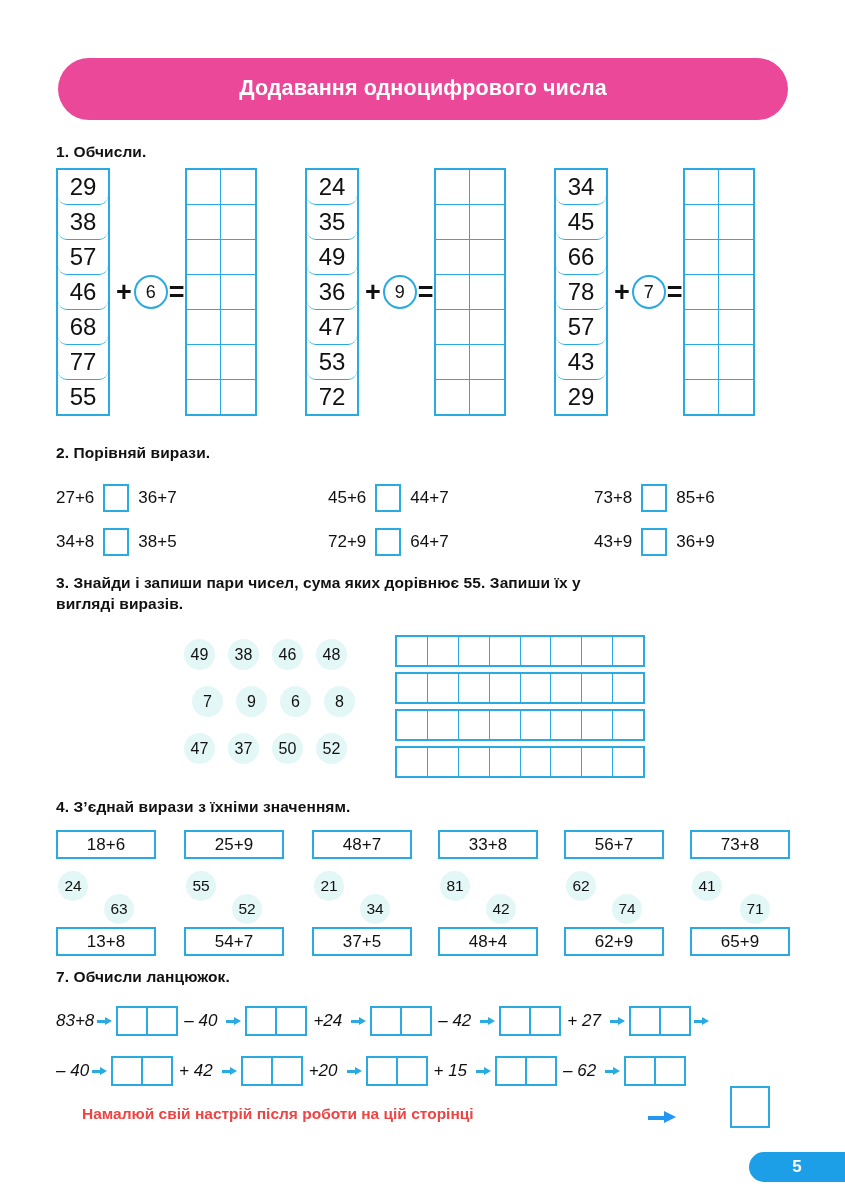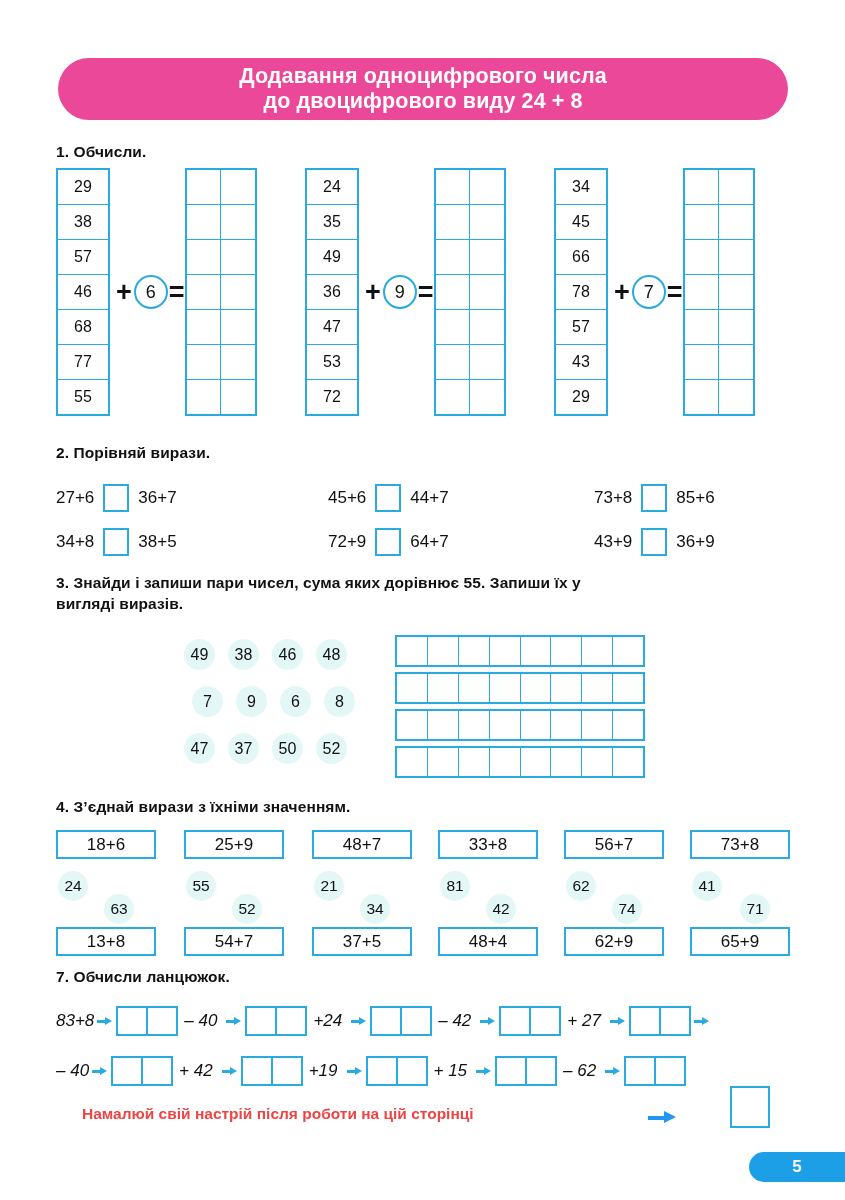--- a/index.html
+++ b/index.html
@@ -42,21 +42,21 @@
   .grp { position:absolute; top:0; height:248px; display:flex; align-items:center; }
   .numcol {
     width:54px; height:248px;
     border:2.5px solid #29abe2;
     display:flex; flex-direction:column;
     background:#fff;
   }
   .numcol .cell {
     flex:1 1 0; border-bottom:1.6px solid #29abe2;
     display:flex; align-items:center; justify-content:center;
-    font-size:16px; color:#111; font-weight:500;
+    font-size:24px; color:#111; font-weight:500;border-radius:9px;
   }
   .numcol .cell:last-child { border-bottom:none; }
 
   .plus-sign { font-size:27px; font-weight:bold; margin:0 2px 0 6px; color:#111; }
   .eq-sign   { font-size:27px; font-weight:bold; margin-left:1px; color:#111; }
   .circ {
     width:34px; height:34px; border:2px solid #29abe2; border-radius:50%;
     display:flex; align-items:center; justify-content:center;
     font-size:18px; color:#111; background:#fff;
   }
@@ -156,21 +156,20 @@
     background:#1c9fe6; border-radius:15px 0 0 15px;
     display:flex; align-items:center; justify-content:center;
     color:#fff; font-weight:bold; font-size:17px;
   }
 </style>
 </head>
 <body>
 
 <div class="banner">
   <div>Додавання одноцифрового числа</div>
-  <div>до двоцифрового виду 24 + 8</div>
 </div>
 
 <div class="task-head" style="left:56px; top:143px;">1. Обчисли.</div>
 
 <div class="ex1">
 
   <div class="grp" style="left:0px;">
     <div class="numcol">
       <div class="cell">29</div>
       <div class="cell">38</div>
@@ -488,21 +487,21 @@
     <span class="twocell">
         <span></span>
         <span></span>
       </span>
     <span class="chain-op" style="margin:0 6px;">+ 42</span>
     <span class="arrow"></span>
     <span class="twocell">
         <span></span>
         <span></span>
       </span>
-    <span class="chain-op" style="margin:0 6px;">+19</span>
+    <span class="chain-op" style="margin:0 6px;">+20</span>
     <span class="arrow"></span>
     <span class="twocell">
         <span></span>
         <span></span>
       </span>
     <span class="chain-op" style="margin:0 6px;">+ 15</span>
     <span class="arrow"></span>
     <span class="twocell">
         <span></span>
         <span></span>

